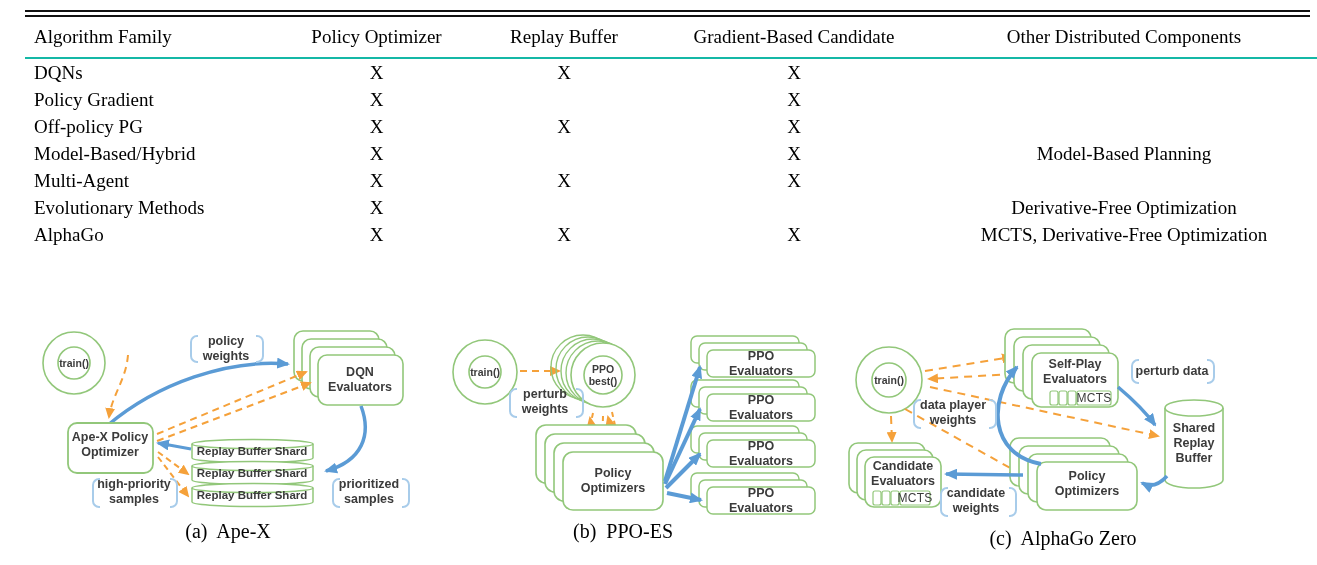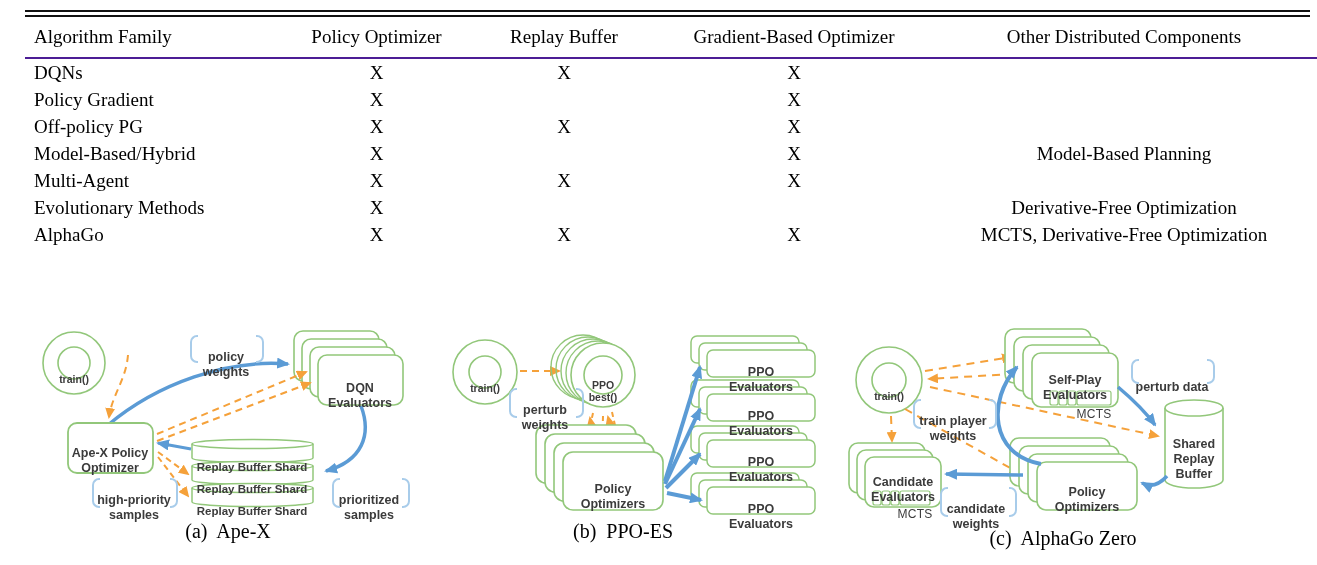--- a/index.html
+++ b/index.html
@@ -6,38 +6,38 @@
   .page { position:relative; width:1317px; height:565px; background:#fff; overflow:hidden;
           font-family:"Liberation Serif", serif; }
 
   
   .tbl-wrap { position:absolute; left:25px; top:10px; width:1285px; }
   .rule-double { height:3px; border-top:2px solid #111; border-bottom:2px solid #111; }
   table.results { width:100%; border-collapse:collapse; table-layout:fixed; margin-top:0; }
   table.results th, table.results td {
       font-family:"Liberation Serif", serif; font-size:19px; color:#000;
       padding:0; white-space:nowrap; overflow:visible; font-weight:normal; }
-  table.results thead th { height:40px; vertical-align:middle; border-bottom:2px solid #4c1d95; }
+  table.results thead th { height:40px; vertical-align:middle; border-bottom:2px solid #14b8a6; }
   table.results tbody td { height:27px; vertical-align:middle; }
   .c0 { width:250px; text-align:left; padding-left:9px !important; }
   .c1 { width:185px; text-align:center; }
   .c2 { width:190px; text-align:center; }
   .c3 { width:270px; text-align:center; }
   .c4 { width:390px; text-align:center; }
 
   
   .fig { position:absolute; top:315px; height:250px; }
   .fig svg { position:absolute; left:0; top:0; }
   .fig-a { left:10px;  width:430px; }
   .fig-b { left:445px; width:400px; }
   .fig-c { left:845px; width:472px; }
 
   .dlbl { position:absolute; transform:translate(-50%,-50%); text-align:center;
           font-family:"Liberation Sans", sans-serif; font-weight:600; font-size:12.5px;
-          line-height:1.18; color:#3B3B3B; white-space:pre-line; pointer-events:none;margin-top:16px; }
+          line-height:1.18; color:#3B3B3B; white-space:pre-line; pointer-events:none; }
   .sm   { font-size:10.5px; }
   .shardlbl { font-size:11.5px; }
   .tiny { font-size:12px; font-weight:400; letter-spacing:0.2px;text-align:center; }
 
   .bk { position:absolute; width:8px; box-sizing:border-box; }
   .bk-l { border:2px solid #A8CCEA; border-right:none; border-radius:7px 0 0 7px; }
   .bk-r { border:2px solid #A8CCEA; border-left:none; border-radius:0 7px 7px 0; }
 
   .caption { position:absolute; transform:translateX(-50%); white-space:pre;
              font-family:Liberation Serif, serif; font-size:20px; color:#000; }
@@ -48,21 +48,21 @@
 <div class="page">
 
   <div class="tbl-wrap">
     <div class="rule-double"></div>
     <table class="results">
       <thead>
         <tr>
           <th class="c0">Algorithm Family</th>
           <th class="c1">Policy Optimizer</th>
           <th class="c2">Replay Buffer</th>
-          <th class="c3">Gradient-Based Optimizer</th>
+          <th class="c3">Gradient-Based Candidate</th>
           <th class="c4">Other Distributed Components</th>
         </tr>
       </thead>
       <tbody>
         <tr>
           <td class="c0">DQNs</td>
           <td class="c1">X</td>
           <td class="c2">X</td>
           <td class="c3">X</td>
           <td class="c4"></td>
@@ -322,21 +322,21 @@
     <div class="bk bk-l" style="left:286px; top:44px; height:25px;"></div>
     <div class="bk bk-r" style="left:362px; top:44px; height:25px;"></div>
     <div class="dlbl" style="left:349px; top:128px;">Shared
 Replay
 Buffer</div>
     <div class="dlbl" style="left:242px; top:169px;">Policy
 Optimizers</div>
     <div class="dlbl" style="left:58px; top:159px;">Candidate
 Evaluators</div>
     <div class="dlbl tiny" style="left:70px; top:183px;">MCTS</div>
-    <div class="dlbl" style="left:108px; top:98px;">train player
+    <div class="dlbl" style="left:108px; top:98px;">data player
 weights</div>
     <div class="bk bk-l" style="left:68px; top:84px; height:30px;"></div>
     <div class="bk bk-r" style="left:144px; top:84px; height:30px;"></div>
     <div class="dlbl" style="left:131px; top:186px;">candidate
 weights</div>
     <div class="bk bk-l" style="left:95px; top:172px; height:30px;"></div>
     <div class="bk bk-r" style="left:164px; top:172px; height:30px;"></div>
     <div class="caption" style="left:218px; top:212px;">(c)  AlphaGo Zero</div>
   </div>
 

